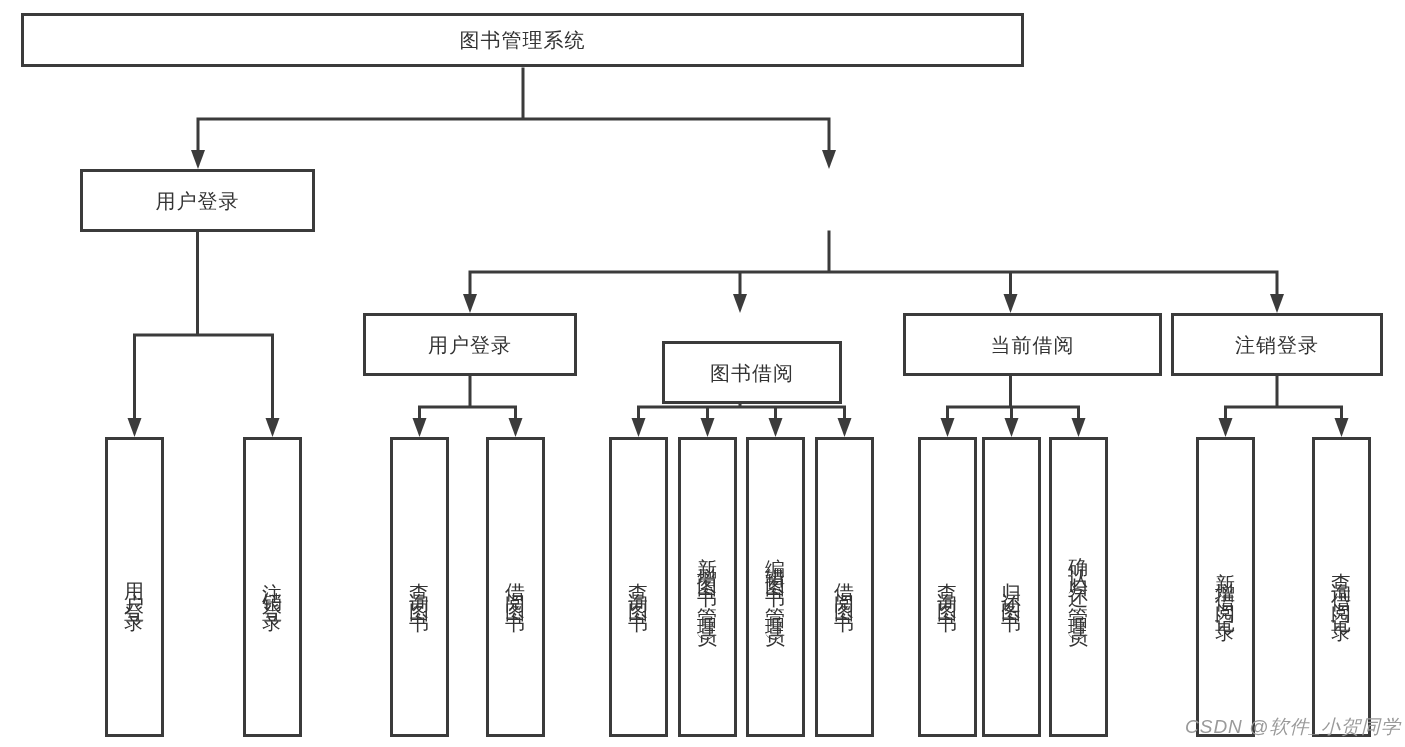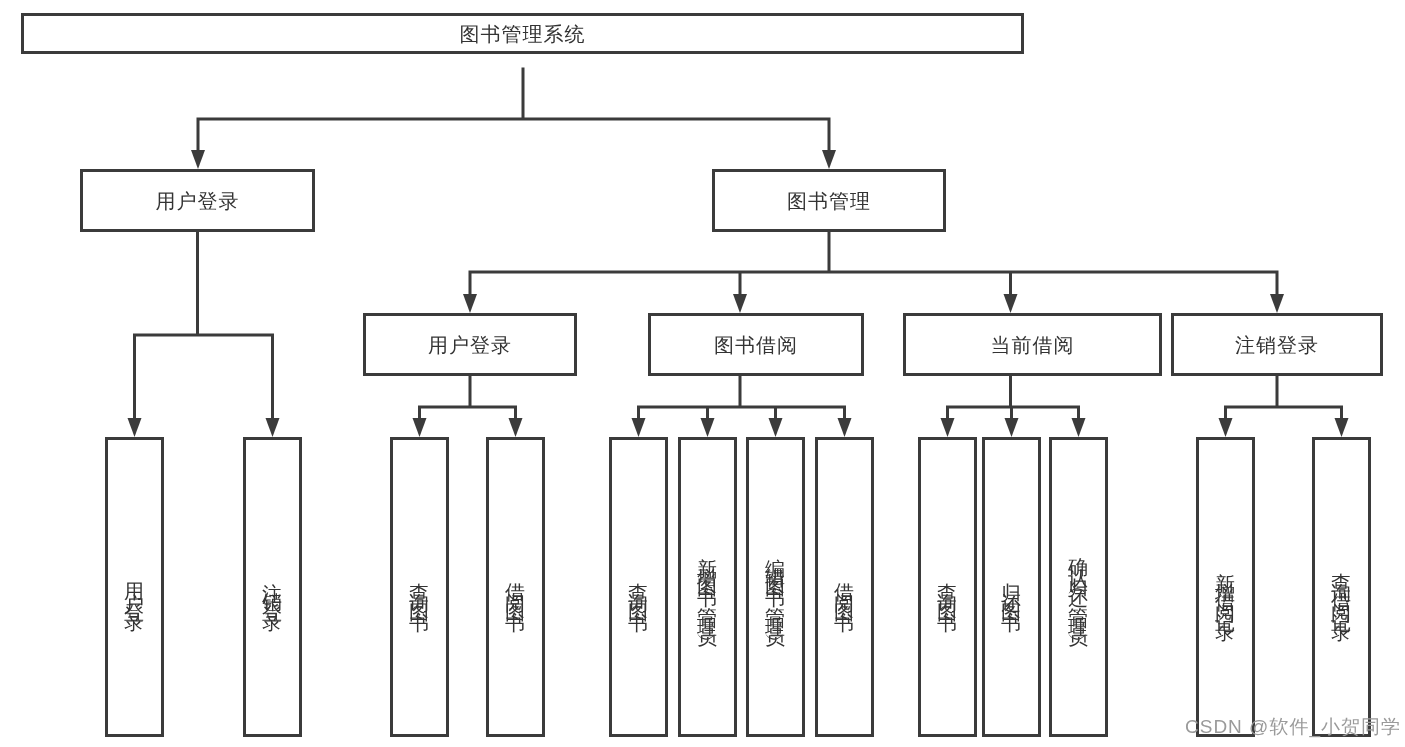--- a/index.html
+++ b/index.html
@@ -40,20 +40,21 @@
   .lvl2{top:169px;height:63px;}
   .lvl3{top:313px;height:63px;}
   #watermark{
     position:absolute;
     left:1185px;top:714px;
     font-size:19px;
     letter-spacing:1px;
     color:var(--wm);
     white-space:nowrap;
     z-index:5;
+    font-style:italic;
   }
 </style>
 </head>
 <body>
 
 <div id="canvas">
 
   <svg id="edges" viewBox="0 0 1405 747">
     <g>
       <path d="M523 67.5 L523 119 M196.5 119 L830.5 119 M198 119 L198 156 M829 119 L829 156"></path>
@@ -90,27 +91,26 @@
       <polygon points="1004.5,418 1018.5,418 1011.5,437"></polygon>
       <polygon points="1071.5,418 1085.5,418 1078.5,437"></polygon>
     </g>
     <g>
       <path d="M1277 374.5 L1277 408.5 M1224 407 L1343 407 M1225.5 407 L1225.5 424 M1341.5 407 L1341.5 424"></path>
       <polygon points="1218.5,418 1232.5,418 1225.5,437"></polygon>
       <polygon points="1334.5,418 1348.5,418 1341.5,437"></polygon>
     </g>
   </svg>
 
-  <div class="node hnode" style="left:21px;top:13px;width:1003px;height:41px;">图书管理系统</div>
+  <div class="node hnode" style="left:21px;top:13px;width:1003px;height:54px;">图书管理系统</div>
 
   <div class="node hnode lvl2" style="left:80px;width:235px;">用户登录</div>
-  <div class="node hnode lvl2" style="left:712px;width:234px;">图书管理</div>
 
   <div class="node hnode lvl3" style="left:363px;width:214px;">用户登录</div>
-  <div class="node hnode lvl3" style="left:648px;width:216px;">图书借阅</div>
+  <div class="node hnode lvl3" style="left:662px;width:180px;margin-top:28px;">图书借阅</div>
   <div class="node hnode lvl3" style="left:903px;width:259px;">当前借阅</div>
   <div class="node hnode lvl3" style="left:1171px;width:212px;">注销登录</div>
 
   <div class="node vnode" style="left:105px;">用户登录</div>
   <div class="node vnode" style="left:243px;">注销登录</div>
 
   <div class="node vnode" style="left:390px;">查询图书</div>
   <div class="node vnode" style="left:486px;">借阅图书</div>
 
   <div class="node vnode" style="left:609px;">查询图书</div>

